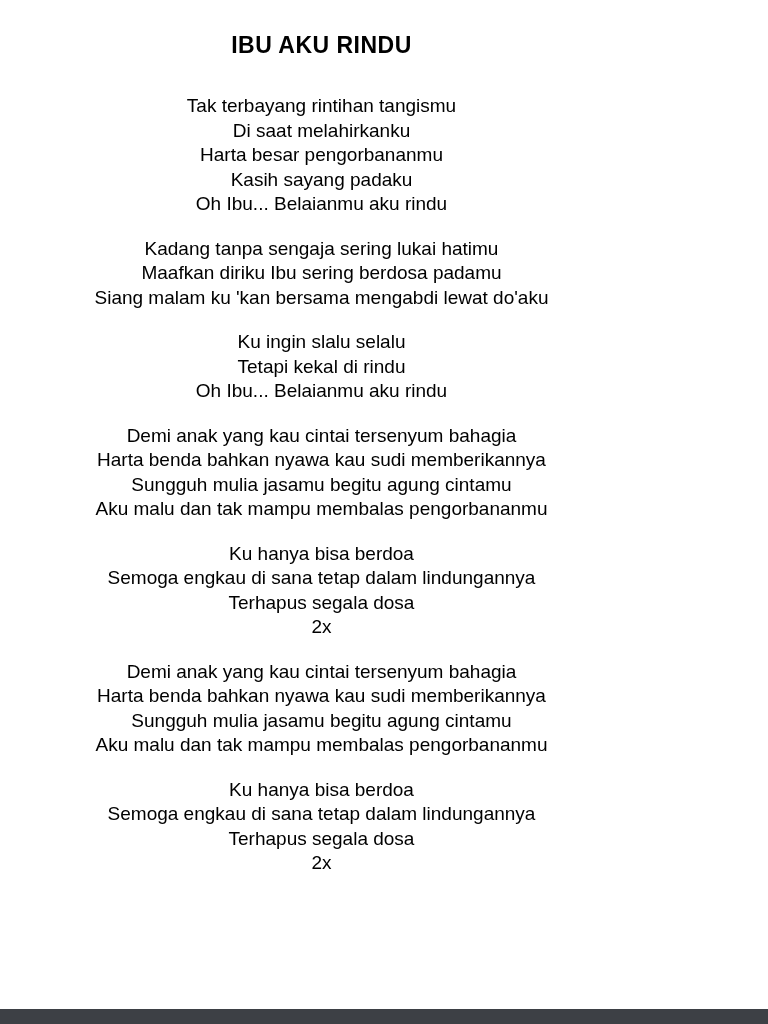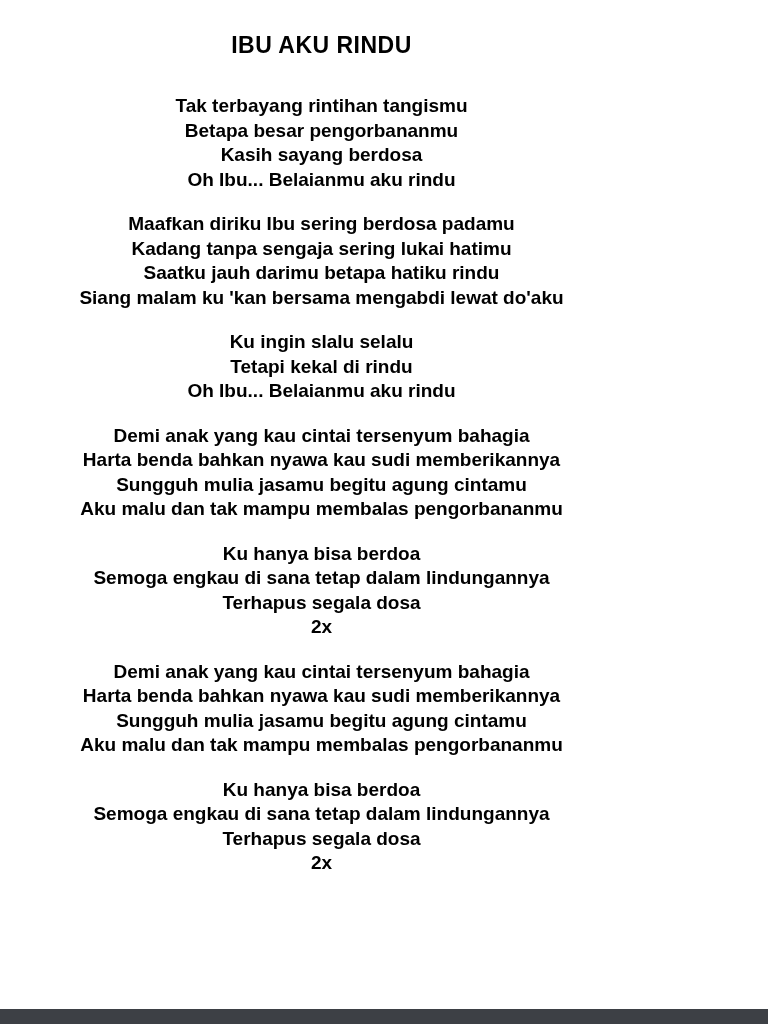--- a/index.html
+++ b/index.html
@@ -31,46 +31,45 @@
   .stanza {
     margin: 0 0 20px 0;
   }
   .stanza:last-child {
     margin-bottom: 0;
   }
   .line {
     font-size: 19px;
     line-height: 24.5px;
     white-space: nowrap;
-    font-weight: bold;
   }
   .footer-bar {
     position: absolute;
     left: 0;
     bottom: 0;
     width: 768px;
     height: 15px;
   }
 </style>
 </head>
 <body style="background: rgb(255, 255, 255); color: rgb(0, 0, 0);">
 
 <div class="page">
   <h1 class="title">IBU AKU RINDU</h1>
   <div class="lyrics">
       <div class="stanza">
         <div class="line">Tak terbayang rintihan tangismu</div>
-        <div class="line">Betapa besar pengorbananmu</div>
-        <div class="line">Kasih sayang berdosa</div>
+        <div class="line">Di saat melahirkanku</div>
+        <div class="line">Harta besar pengorbananmu</div>
+        <div class="line">Kasih sayang padaku</div>
         <div class="line">Oh Ibu... Belaianmu aku rindu</div>
       </div>
       <div class="stanza">
+        <div class="line">Kadang tanpa sengaja sering lukai hatimu</div>
         <div class="line">Maafkan diriku Ibu sering berdosa padamu</div>
-        <div class="line">Kadang tanpa sengaja sering lukai hatimu</div>
-        <div class="line">Saatku jauh darimu betapa hatiku rindu</div>
         <div class="line">Siang malam ku 'kan bersama mengabdi lewat do'aku</div>
       </div>
       <div class="stanza">
         <div class="line">Ku ingin slalu selalu</div>
         <div class="line">Tetapi kekal di rindu</div>
         <div class="line">Oh Ibu... Belaianmu aku rindu</div>
       </div>
       <div class="stanza">
         <div class="line">Demi anak yang kau cintai tersenyum bahagia</div>
         <div class="line">Harta benda bahkan nyawa kau sudi memberikannya</div>

